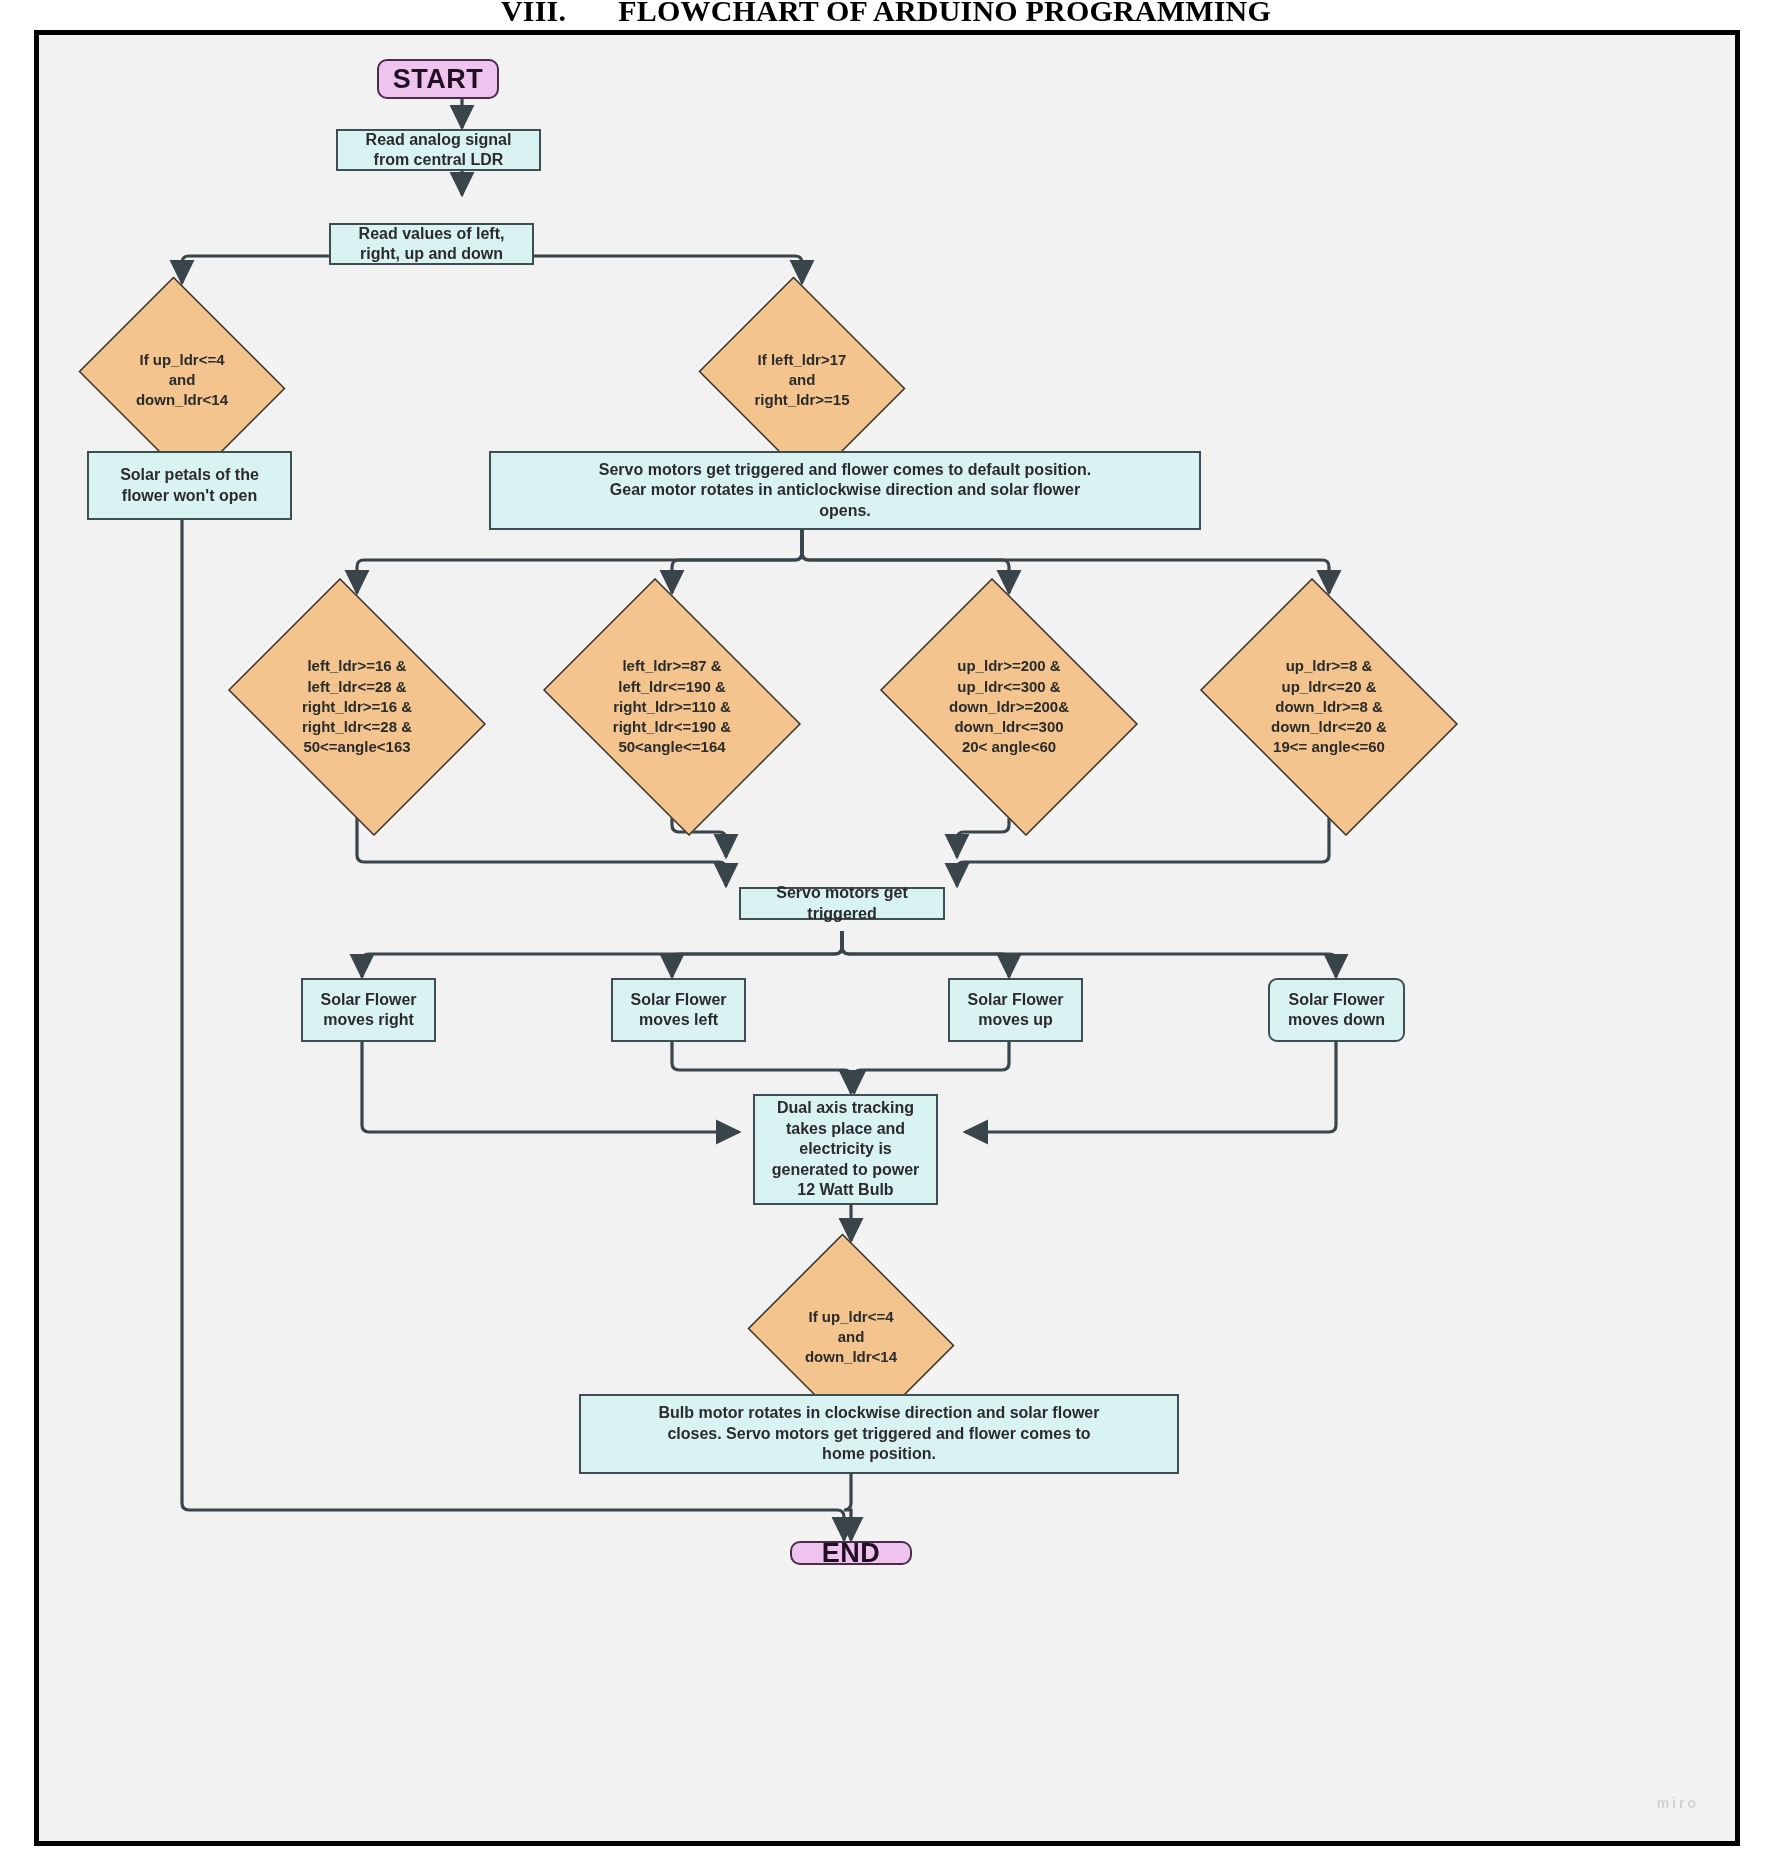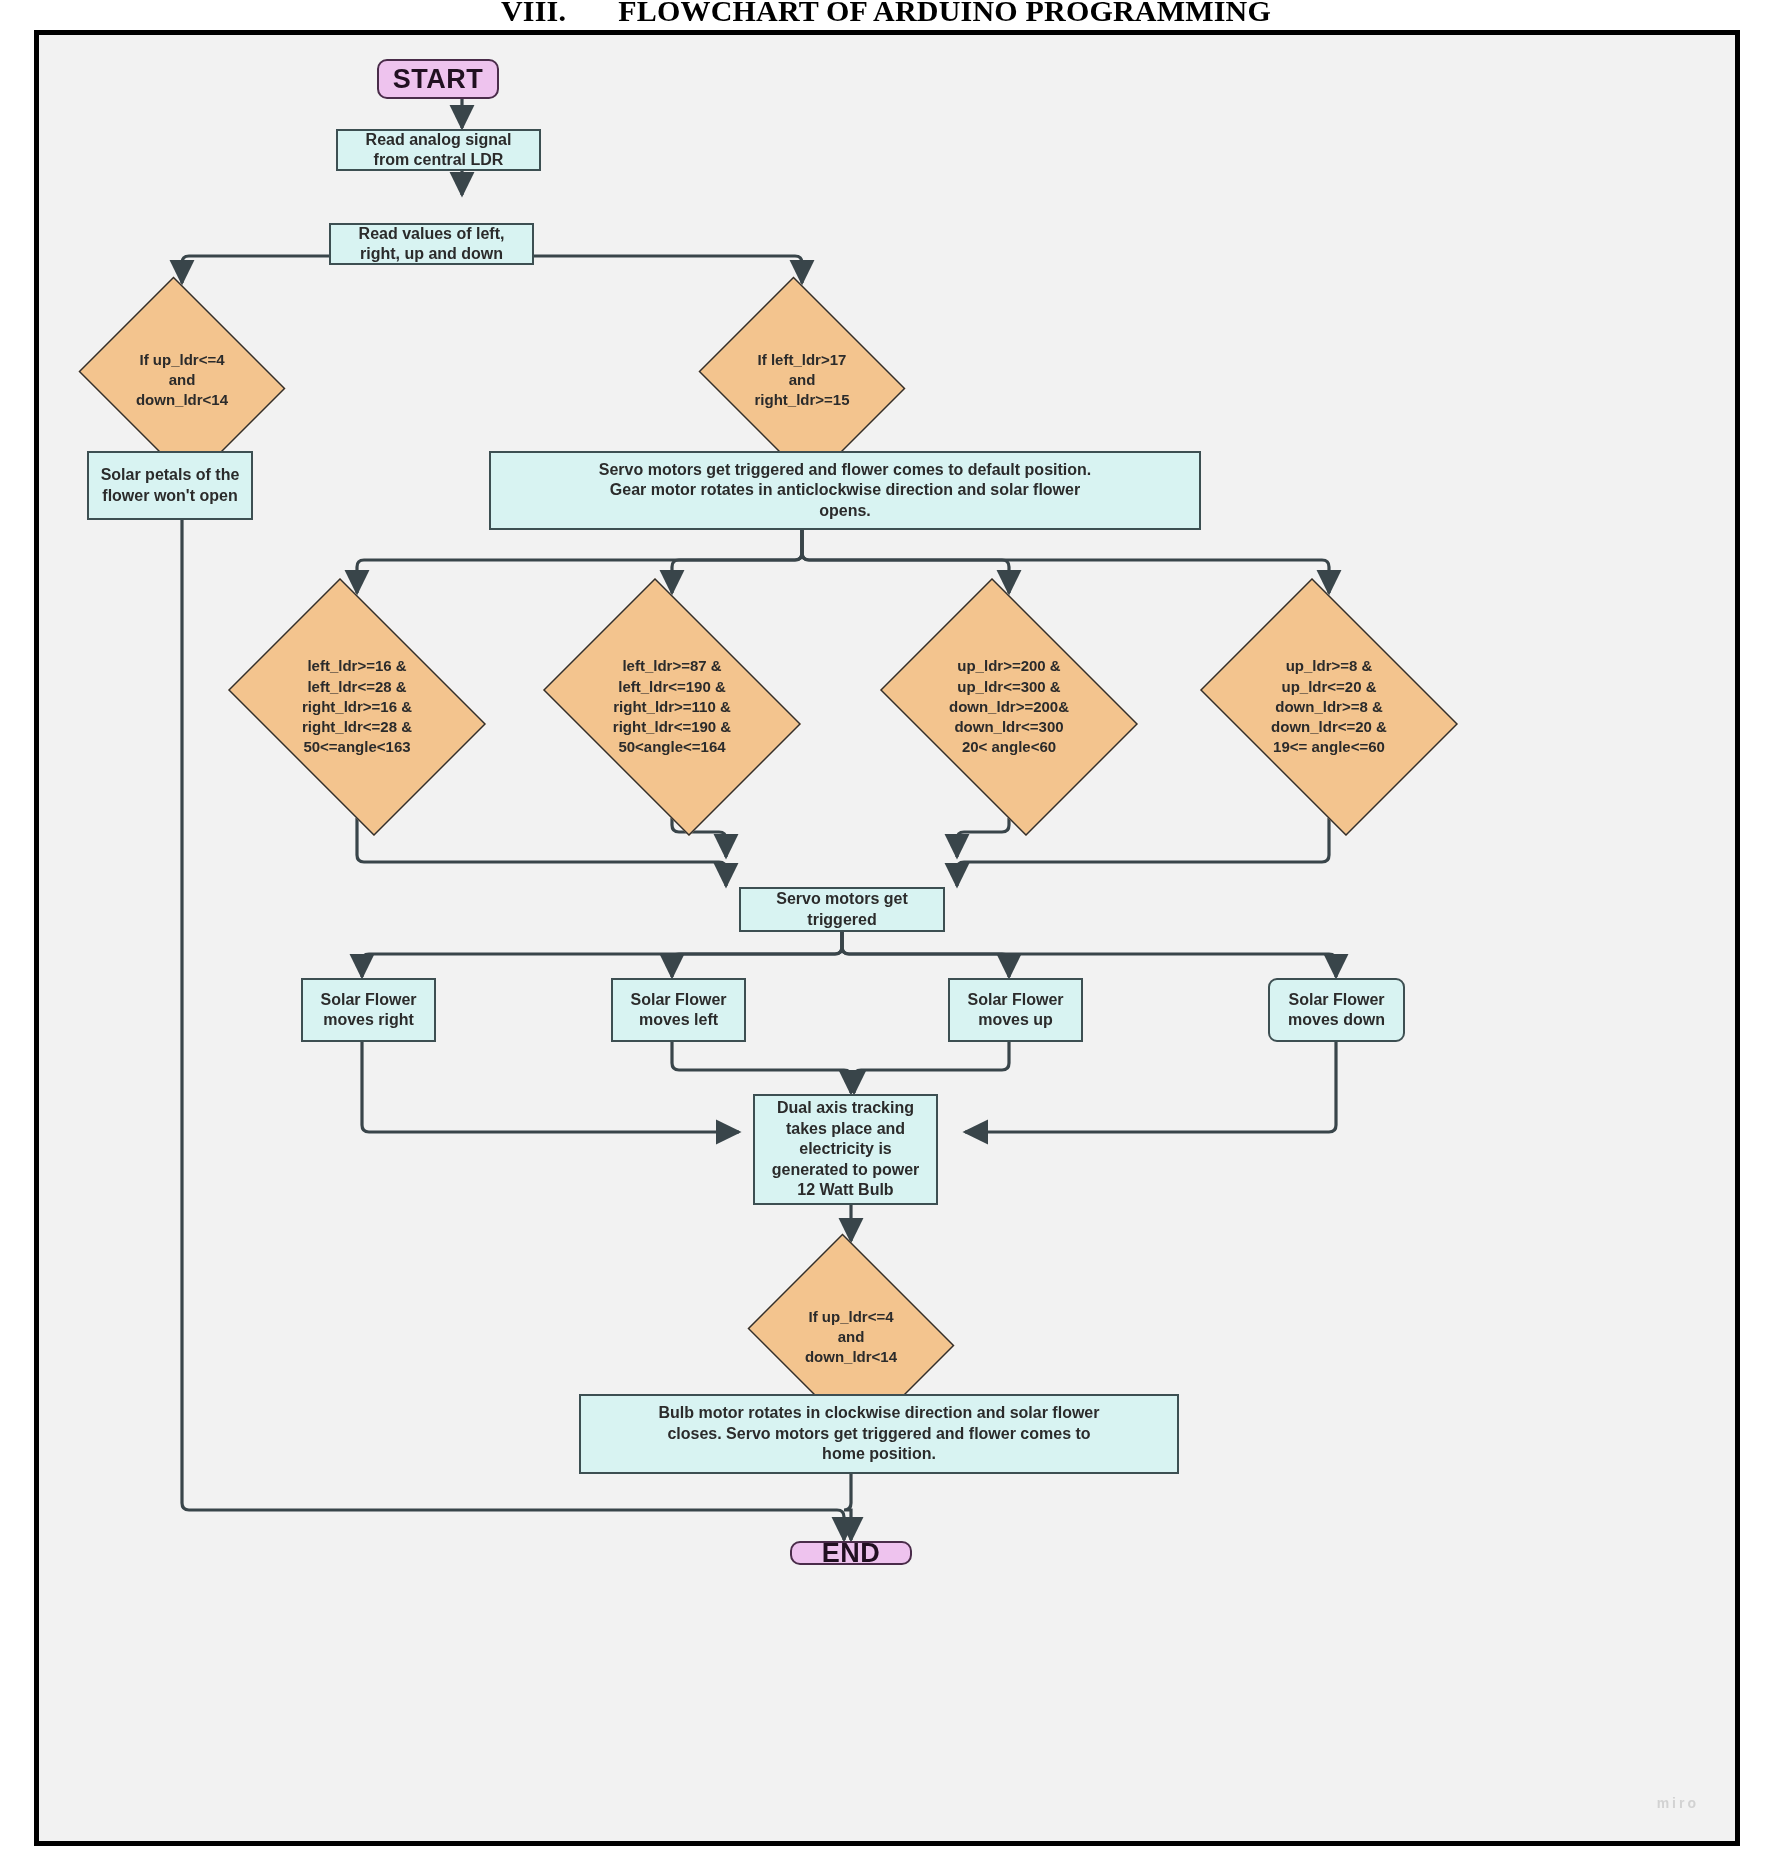--- a/index.html
+++ b/index.html
@@ -192,21 +192,21 @@
 down_ldr&lt;14</span>
       </div>
 
       <div class="node decision" style="left:651px; top:250px; width:224px; height:190px;">
         <div class="dia"></div>
         <span class="lbl">If left_ldr&gt;17
 and
 right_ldr&gt;=15</span>
       </div>
 
-      <div class="node process" style="left:48px; top:416px; width:166px; height:69px;">
+      <div class="node process" style="left:48px; top:416px; width:205px; height:69px;">
         <span class="lbl">Solar petals of the
 flower won't open</span>
       </div>
 
       <div class="node process" style="left:450px; top:416px; width:712px; height:79px;">
         <span class="lbl">Servo motors get triggered and flower comes to default position.
 Gear motor rotates in anticlockwise direction and solar flower
 opens.</span>
       </div>
 
@@ -239,21 +239,21 @@
 
       <div class="node decision" style="left:1144px; top:560px; width:292px; height:224px;">
         <div class="dia"></div>
         <span class="lbl">up_ldr&gt;=8 &amp;
 up_ldr&lt;=20 &amp;
 down_ldr&gt;=8 &amp;
 down_ldr&lt;=20 &amp;
 19&lt;= angle&lt;=60</span>
       </div>
 
-      <div class="node process" style="left:700px; top:852px; width:206px; height:45px;">
+      <div class="node process" style="left:700px; top:852px; width:206px; height:33px;">
         <span class="lbl">Servo motors get
 triggered</span>
       </div>
 
       <div class="node process" style="left:262px; top:943px; width:135px; height:64px;">
         <span class="lbl">Solar Flower
 moves right</span>
       </div>
 
       <div class="node process" style="left:572px; top:943px; width:135px; height:64px;">

